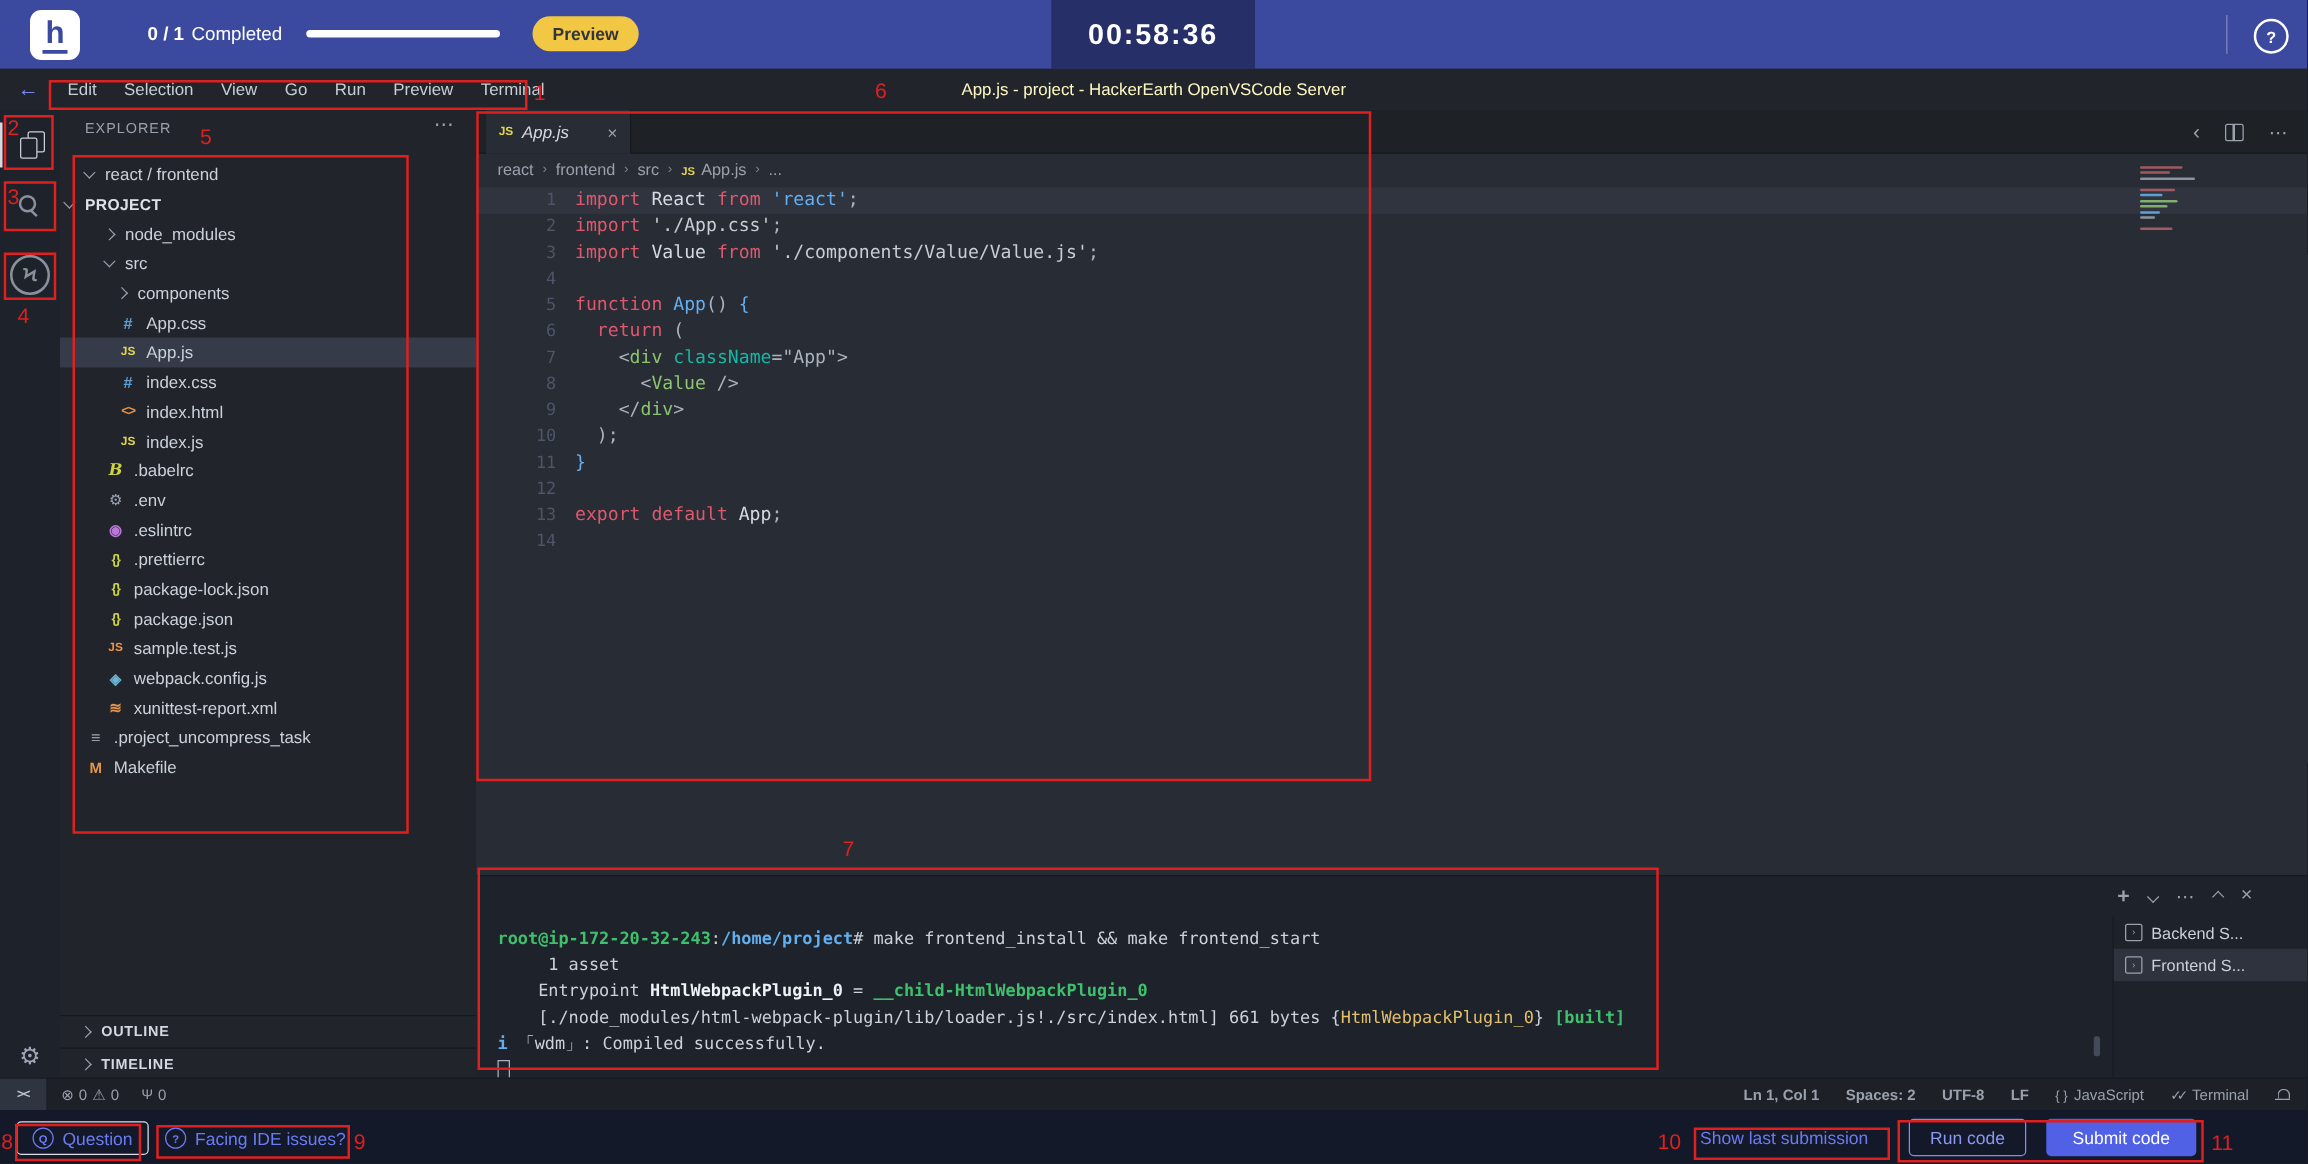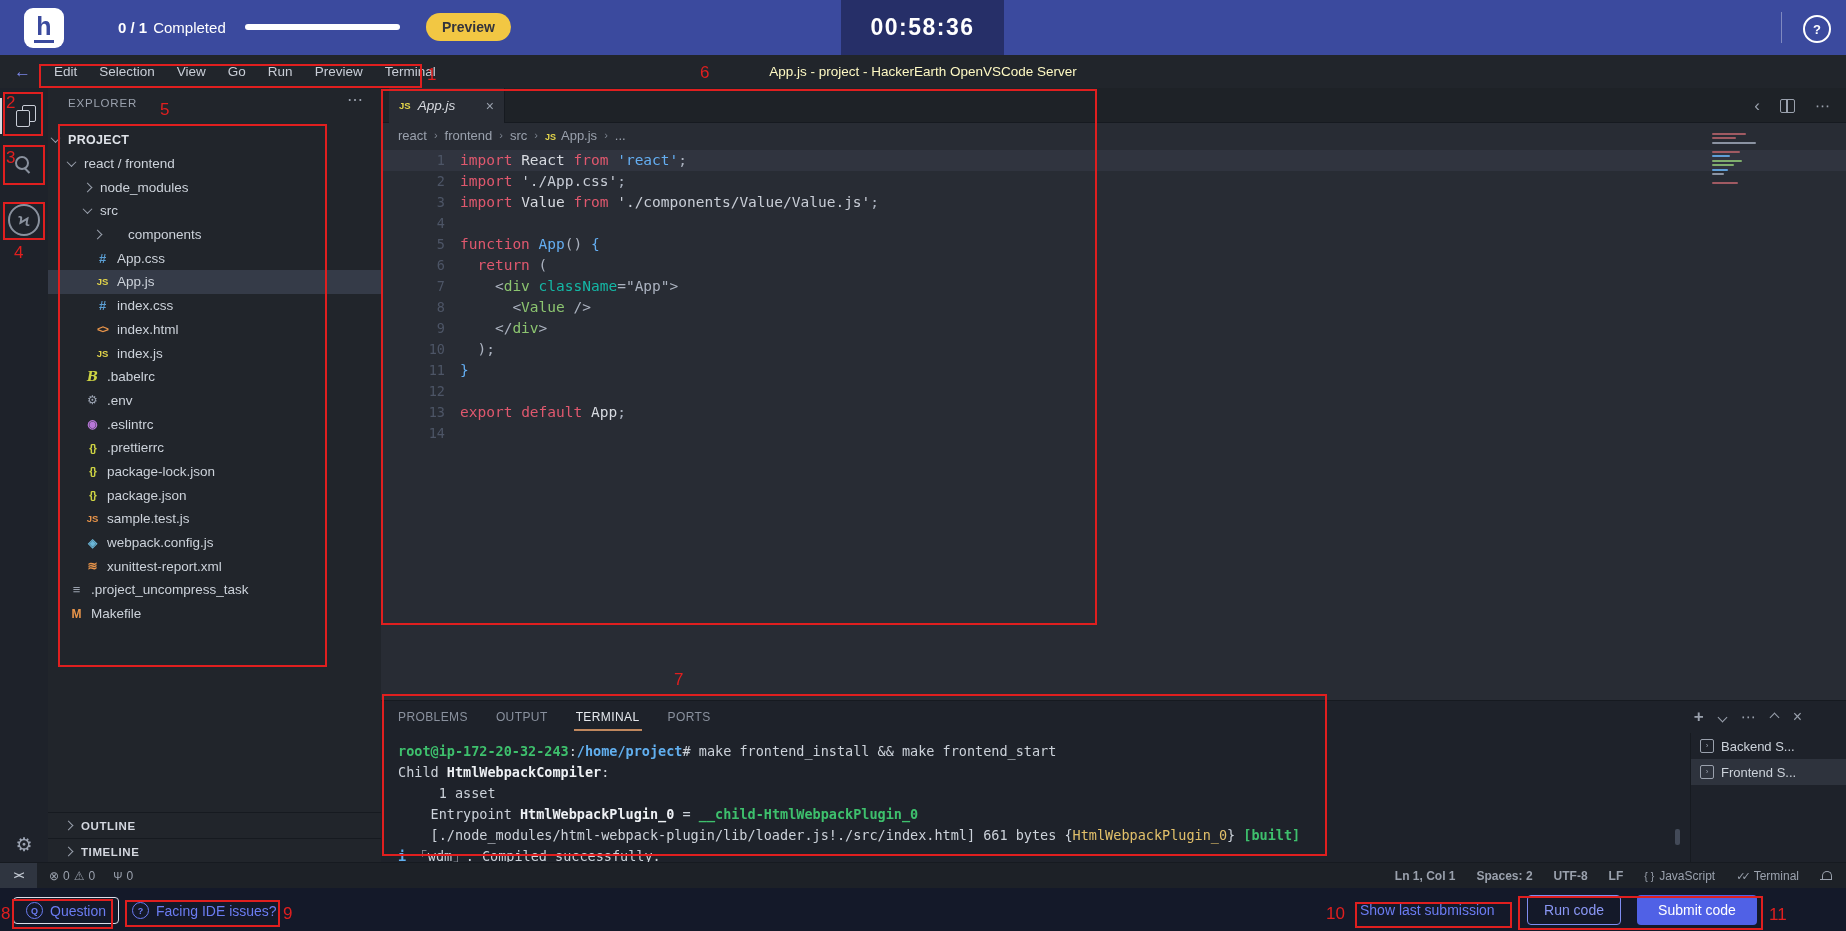--- a/index.html
+++ b/index.html
@@ -222,37 +222,37 @@
     </div>
     <div id="ico-gear" class="act-slot">
       <span>⚙</span>
     </div>
   </div>
 
   <div id="sidebar" class="abs">
     <div id="exp-header">EXPLORER</div>
     <div id="exp-more">⋯</div>
     <div id="tree">
+        <div class="trow" style="padding-left: 20px;">
+          <span class="chev down"></span>
+          <span>react / frontend</span>
+        </div>
         <div class="trow root" style="padding-left: 4px;">
           <span class="chev down"></span>
           <span>PROJECT</span>
         </div>
-        <div class="trow" style="padding-left: 20px;">
-          <span class="chev down"></span>
-          <span>react / frontend</span>
-        </div>
         <div class="trow" style="padding-left: 36px;">
           <span class="chev right"></span>
           <span>node_modules</span>
         </div>
         <div class="trow" style="padding-left: 36px;">
           <span class="chev down"></span>
           <span>src</span>
         </div>
-        <div class="trow" style="padding-left: 46px; gap: 18px;">
+        <div class="trow" style="padding-left: 46px;">
           <span class="chev right"></span>
           <span>components</span>
         </div>
         <div class="trow" style="padding-left: 46px;">
           <span class="fico fi-css">#</span>
           <span>App.css</span>
         </div>
         <div class="trow sel" style="padding-left: 46px;">
           <span class="fico fi-js">JS</span>
           <span>App.js</span>
@@ -416,36 +416,29 @@
         <i></i>
         <i></i>
         <i></i>
         <i></i>
         <i></i>
         <i></i>
     </div>
   </div>
 
   <div id="panel" class="abs">
-    <div id="ptabs">
-        <span class="ptab">PROBLEMS</span>
-        <span class="ptab">OUTPUT</span>
-        <span class="ptab active">TERMINAL</span>
-        <span class="ptab">PORTS</span>
-      </div>
     <div id="pactions">
       <span class="plus">+</span>
       <span class="chev-s down"></span>
       <span class="more">⋯</span>
       <span class="chev-s up"></span>
       <span class="close">×</span>
     </div>
     <div id="term">
         <div class="tl"><span class="tm-g">root@ip-172-20-32-243</span><span class="tm-w">:</span><span class="tm-b">/home/project</span><span class="tm-w"># make frontend_install &amp;&amp; make frontend_start</span></div>
-        <div class="tl"><span class="tm-w">Child </span><span class="tm-wb">HtmlWebpackCompiler</span><span class="tm-w">:</span></div>
         <div class="tl"><span class="tm-w">     1 asset</span></div>
         <div class="tl"><span class="tm-w">    Entrypoint </span><span class="tm-wb">HtmlWebpackPlugin_0</span><span class="tm-w"> = </span><span class="tm-gb">__child-HtmlWebpackPlugin_0</span></div>
         <div class="tl"><span class="tm-w">    [./node_modules/html-webpack-plugin/lib/loader.js!./src/index.html] 661 bytes {</span><span class="tm-y">HtmlWebpackPlugin_0</span><span class="tm-w">} </span><span class="tm-g">[built]</span></div>
         <div class="tl"><span class="tm-b">i</span><span class="tm-w"> 「wdm」: Compiled successfully.</span></div>
         <div class="tl"><span class="tcursor"></span></div>
       </div>
     <div id="pscroll"></div>
     <div id="termlist">
         <div class="tl-item">
           <span class="term-ico">›</span>

